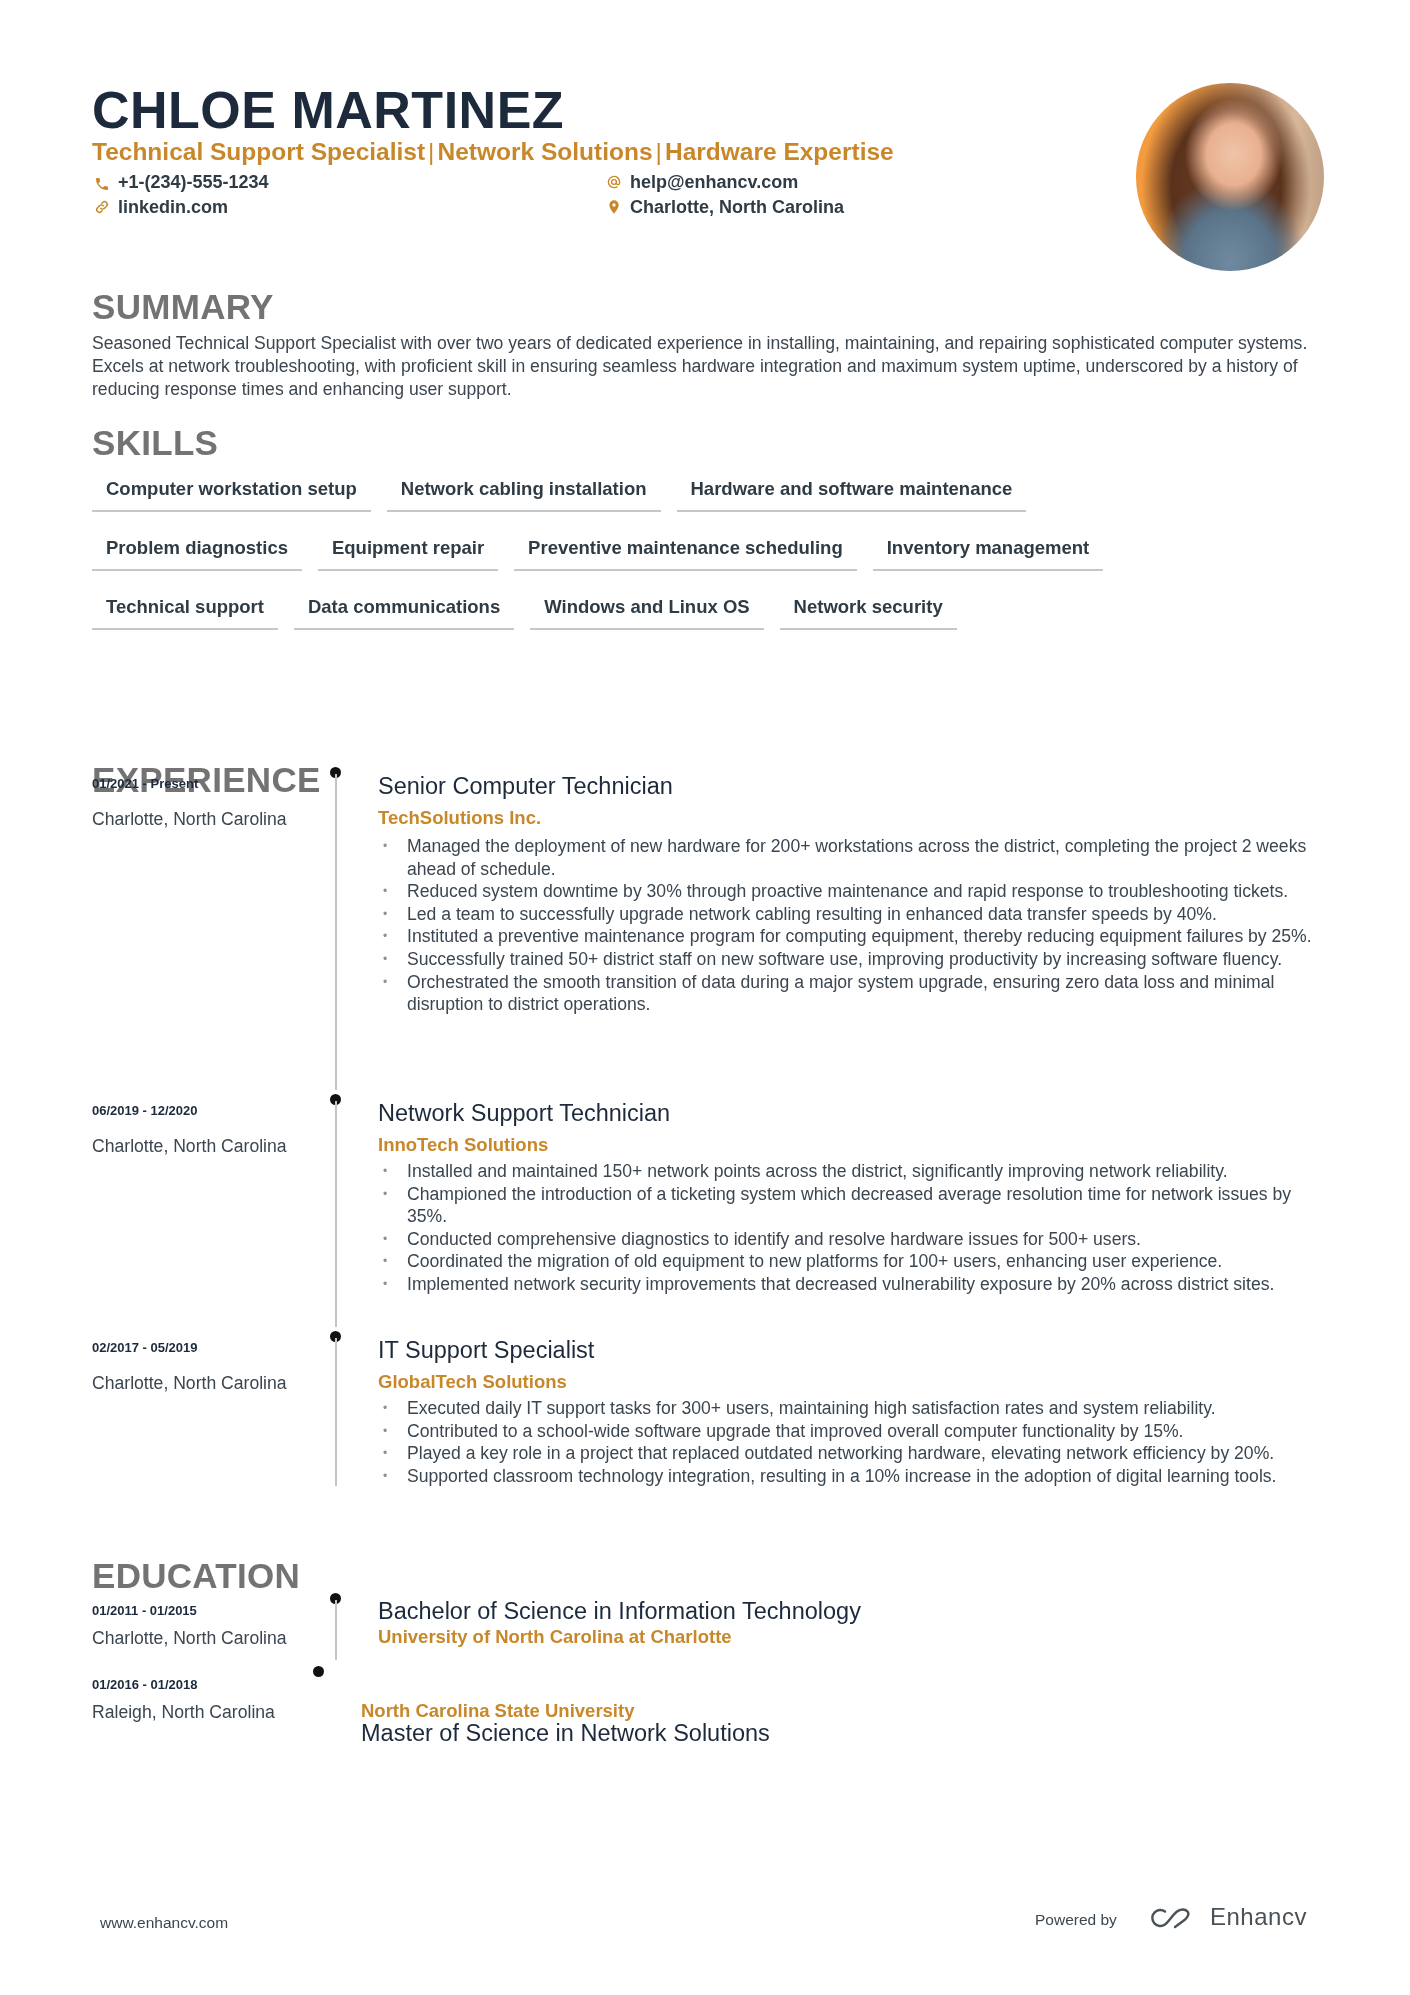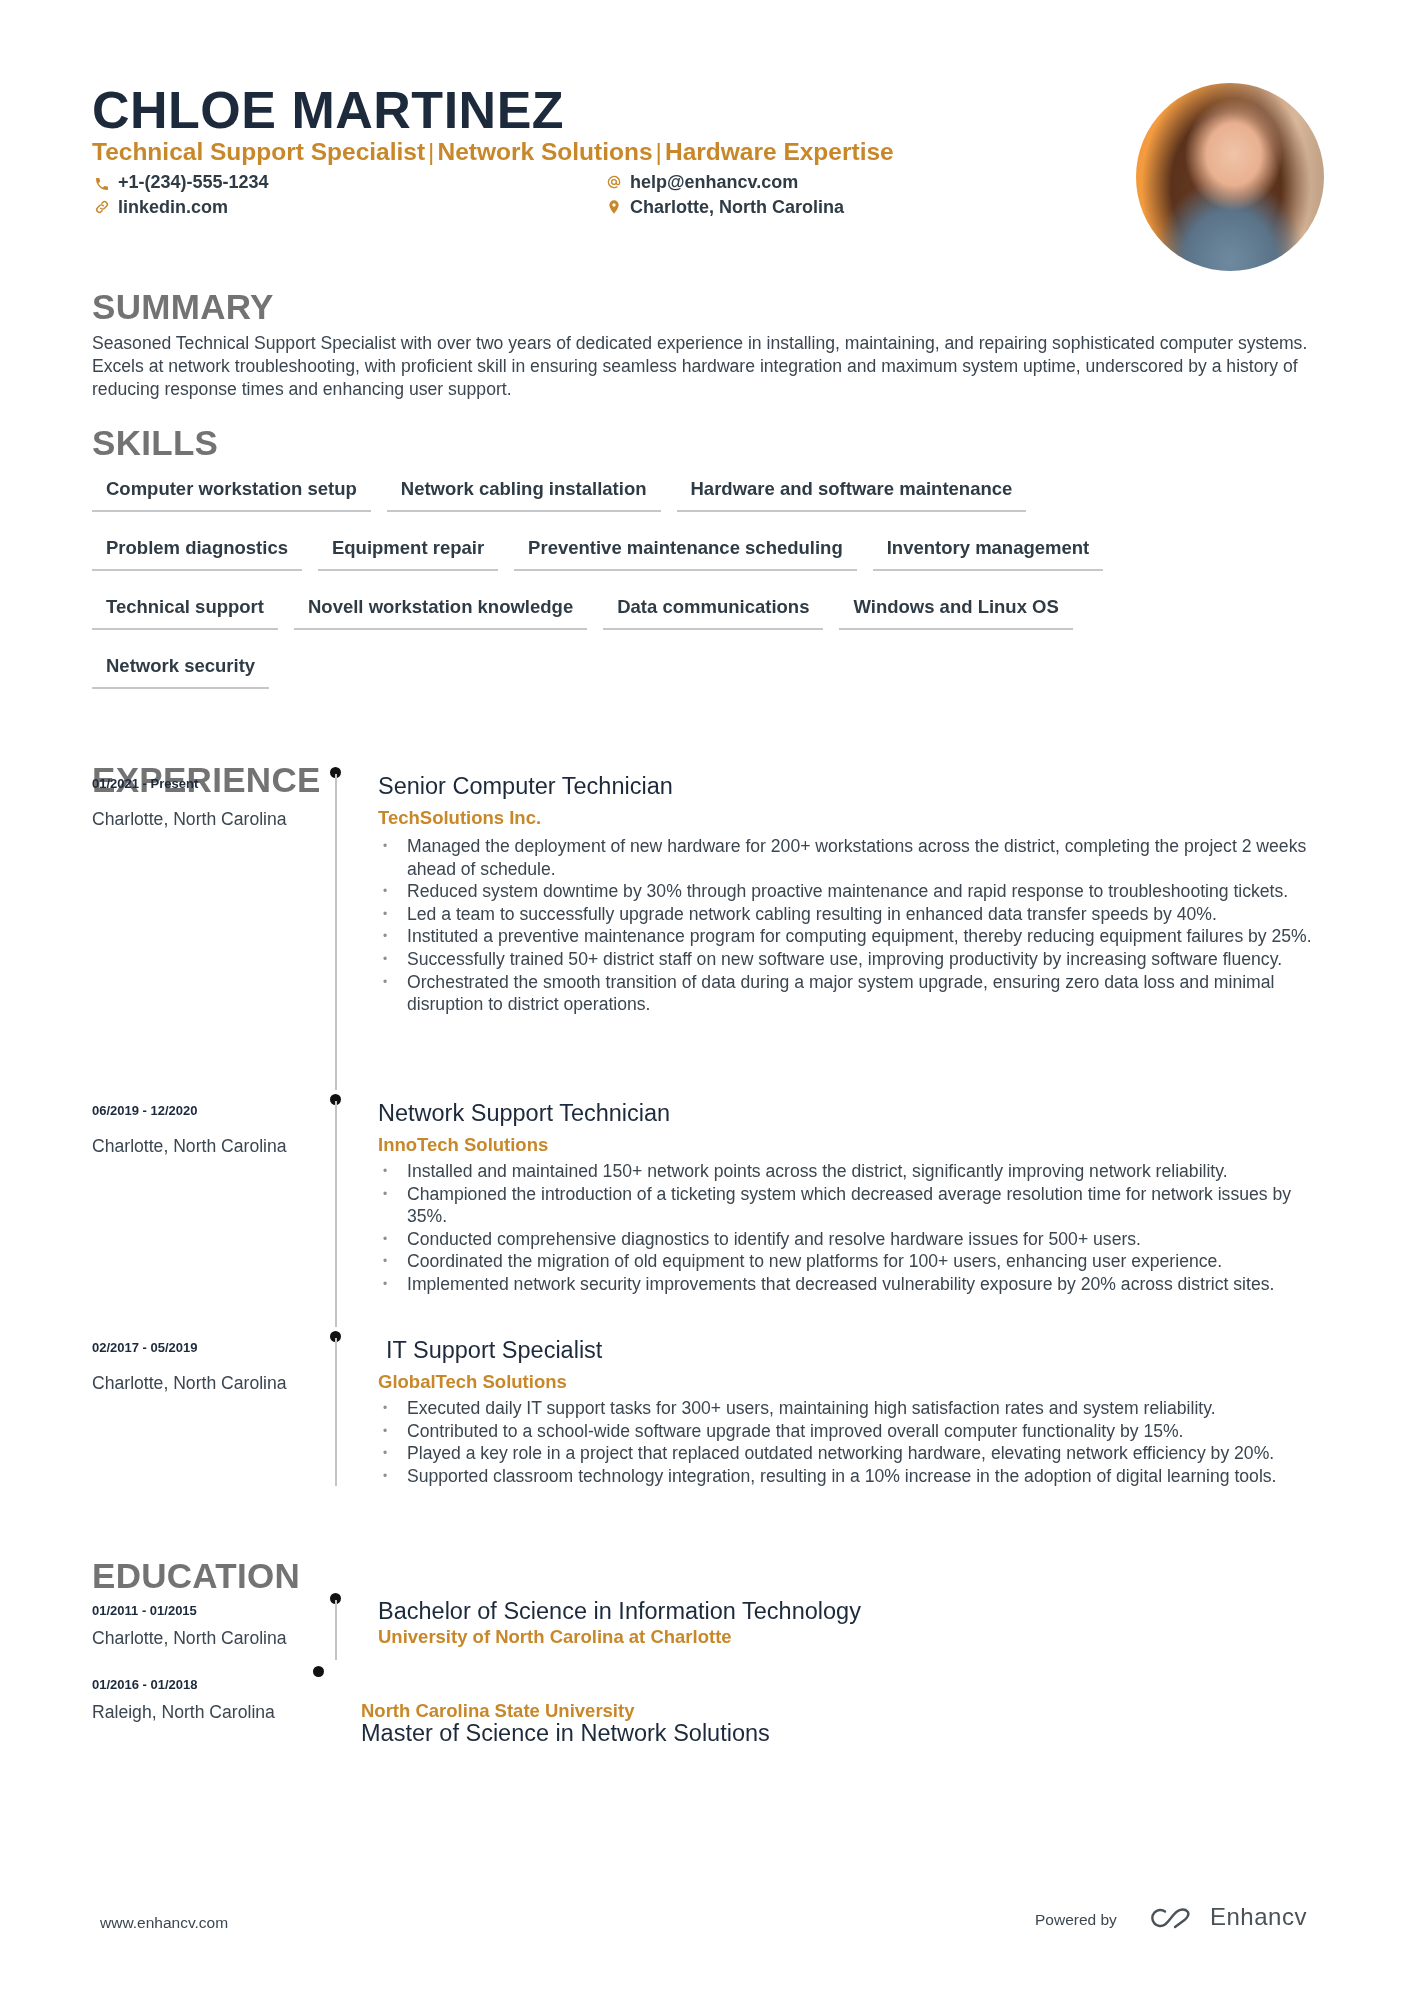--- a/index.html
+++ b/index.html
@@ -159,21 +159,20 @@
 <div class="abs skills">
   <span class="skill">Computer workstation setup</span>
   <span class="skill">Network cabling installation</span>
   <span class="skill">Hardware and software maintenance</span>
 
   <span class="skill">Problem diagnostics</span>
   <span class="skill">Equipment repair</span>
   <span class="skill">Preventive maintenance scheduling</span>
   <span class="skill">Inventory management</span>
   <span class="skill">Technical support</span>
-  <span class="skill">Novell workstation knowledge</span>
   <span class="skill">Data communications</span>
   <span class="skill">Windows and Linux OS</span>
   <span class="skill">Network security</span>
 </div>
 
 <div class="abs section-title" style="top:764px;">EXPERIENCE</div>
 
 <div class="abs entry" style="top:772px; height:320px;">
   <div class="date">01/2021 - Present</div>
   <div class="loc" style="top:36px;">Charlotte, North Carolina</div>
@@ -205,21 +204,21 @@
     <li>Coordinated the migration of old equipment to new platforms for 100+ users, enhancing user experience.</li>
     <li>Implemented network security improvements that decreased vulnerability exposure by 20% across district sites.</li>
   </ul>
 </div>
 
 <div class="abs entry" style="top:1336px; height:200px;">
   <div class="date">02/2017 - 05/2019</div>
   <div class="loc" style="top:36px;">Charlotte, North Carolina</div>
   <div class="dot" style="left:238px; top:-5px;"></div>
   <div class="vline" style="left:243px; top:2px; height:148px;"></div>
-  <div class="role" style="left:286px; top:0px;margin-left:8px;">IT Support Specialist</div>
+  <div class="role" style="left:286px; top:0px;">IT Support Specialist</div>
   <div class="org" style="left:286px; top:34px;text-align:center;">GlobalTech Solutions</div>
   <ul style="left:286px; top:61px;">
     <li>Executed daily IT support tasks for 300+ users, maintaining high satisfaction rates and system reliability.</li>
     <li>Contributed to a school-wide software upgrade that improved overall computer functionality by 15%.</li>
     <li>Played a key role in a project that replaced outdated networking hardware, elevating network efficiency by 20%.</li>
     <li>Supported classroom technology integration, resulting in a 10% increase in the adoption of digital learning tools.</li>
   </ul>
 </div>
 
 <div class="abs section-title" style="top:1560px;">EDUCATION</div>

